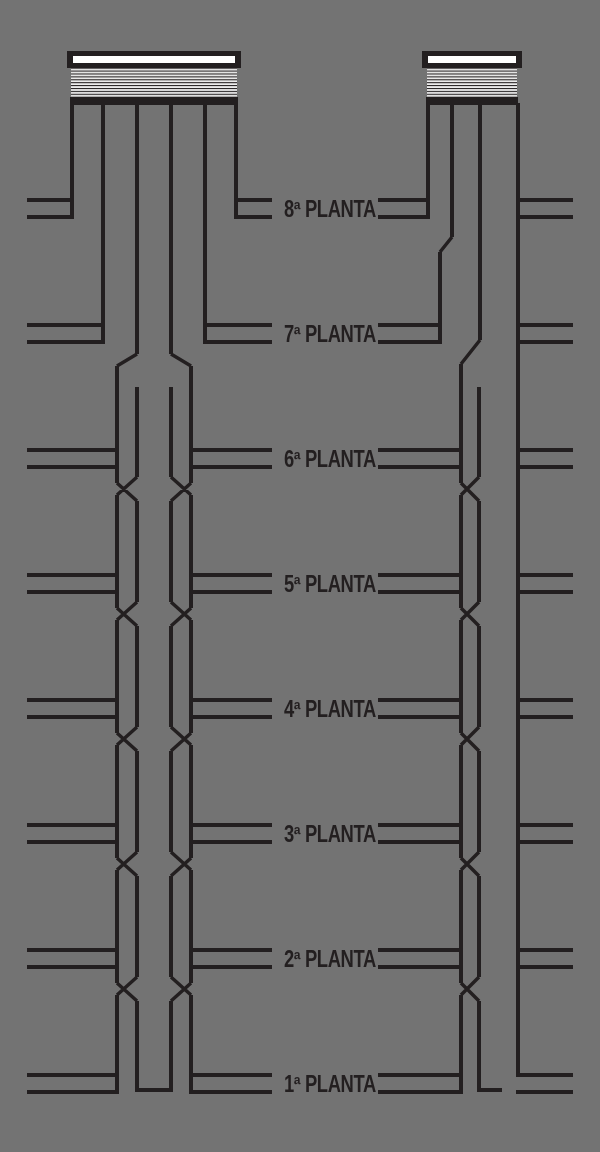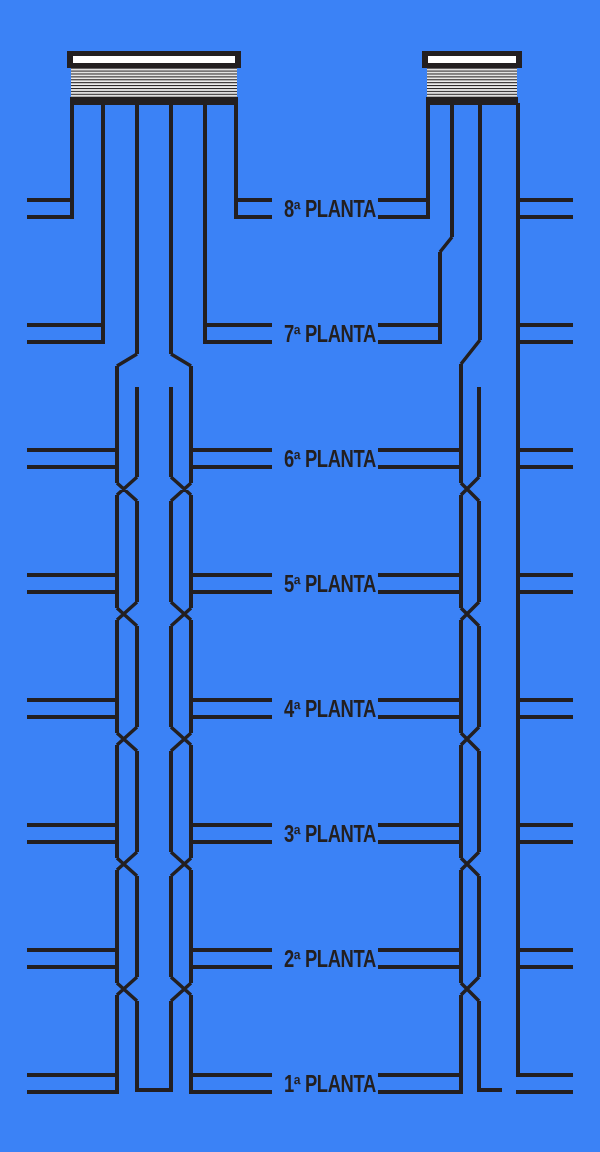--- a/index.html
+++ b/index.html
@@ -4,21 +4,21 @@
 <style>
   html, body {
     margin: 0;
     padding: 0;
     background: #ffffff;
   }
   .canvas {
     position: relative;
     width: 600px;
     height: 1152px;
-    background: #3b82f6;
+    background: #737373;
     overflow: hidden;
   }
   .canvas svg {
     position: absolute;
     left: 0;
     top: 0;
   }
   .floor-label {
     position: absolute;
     left: 274px;

